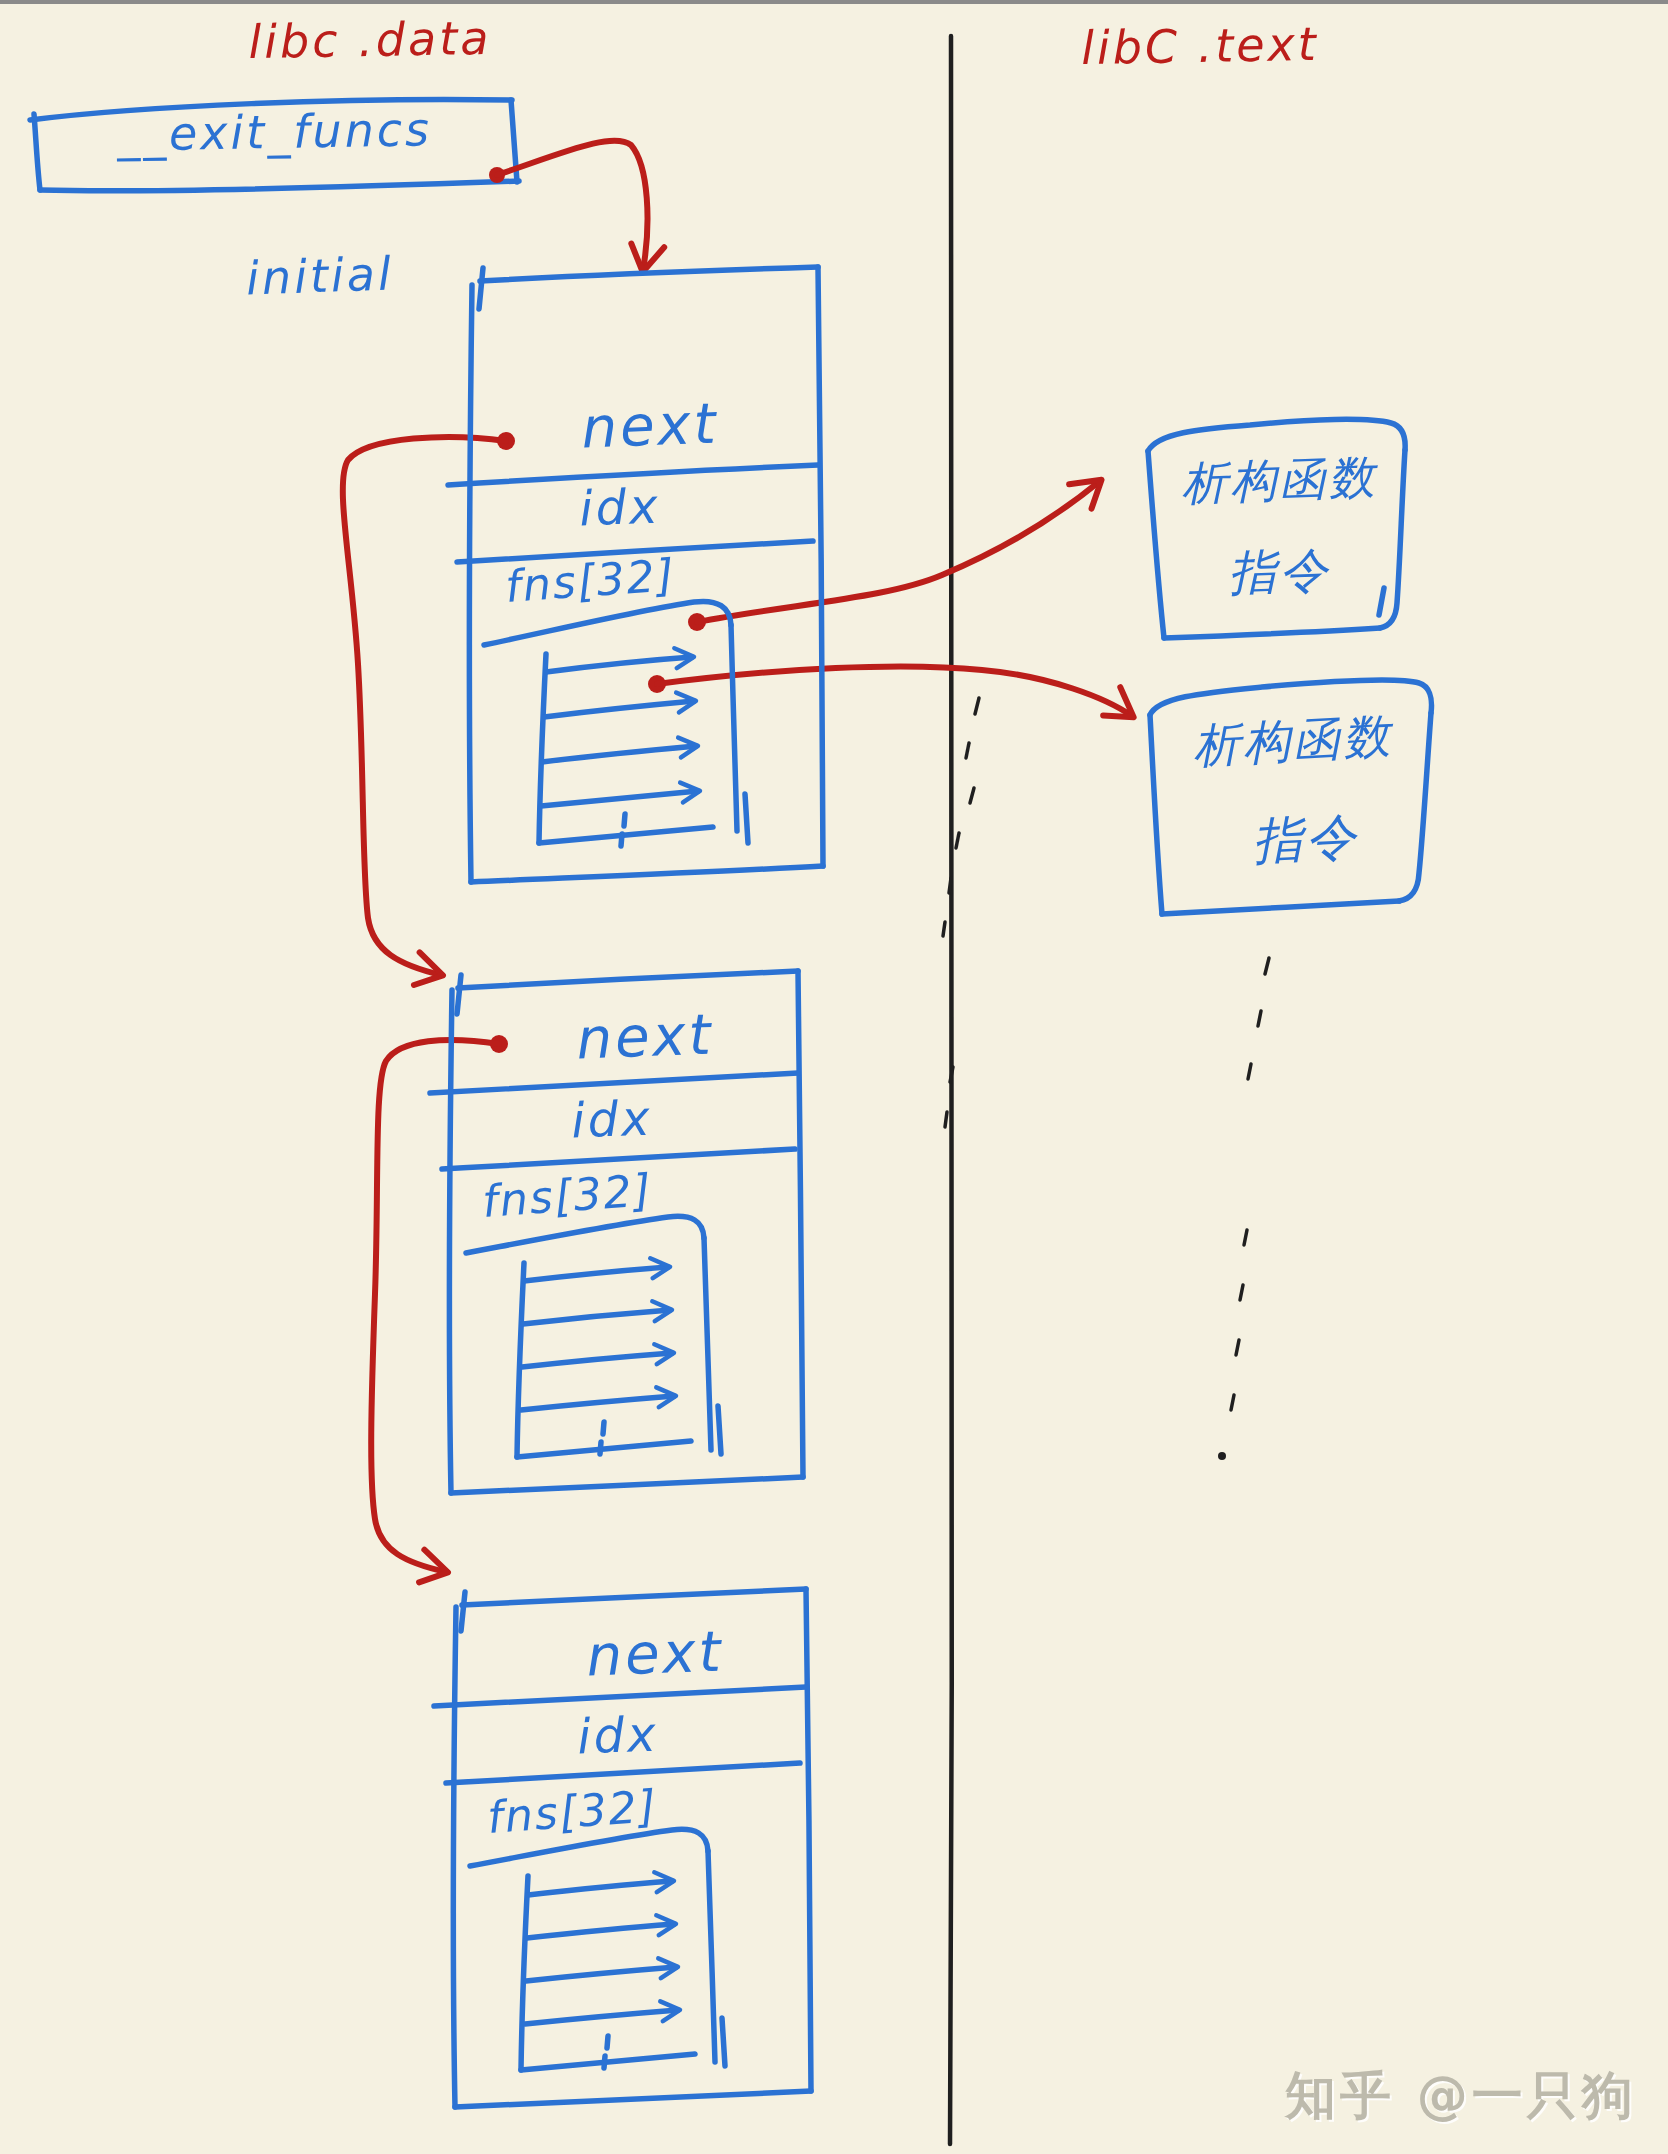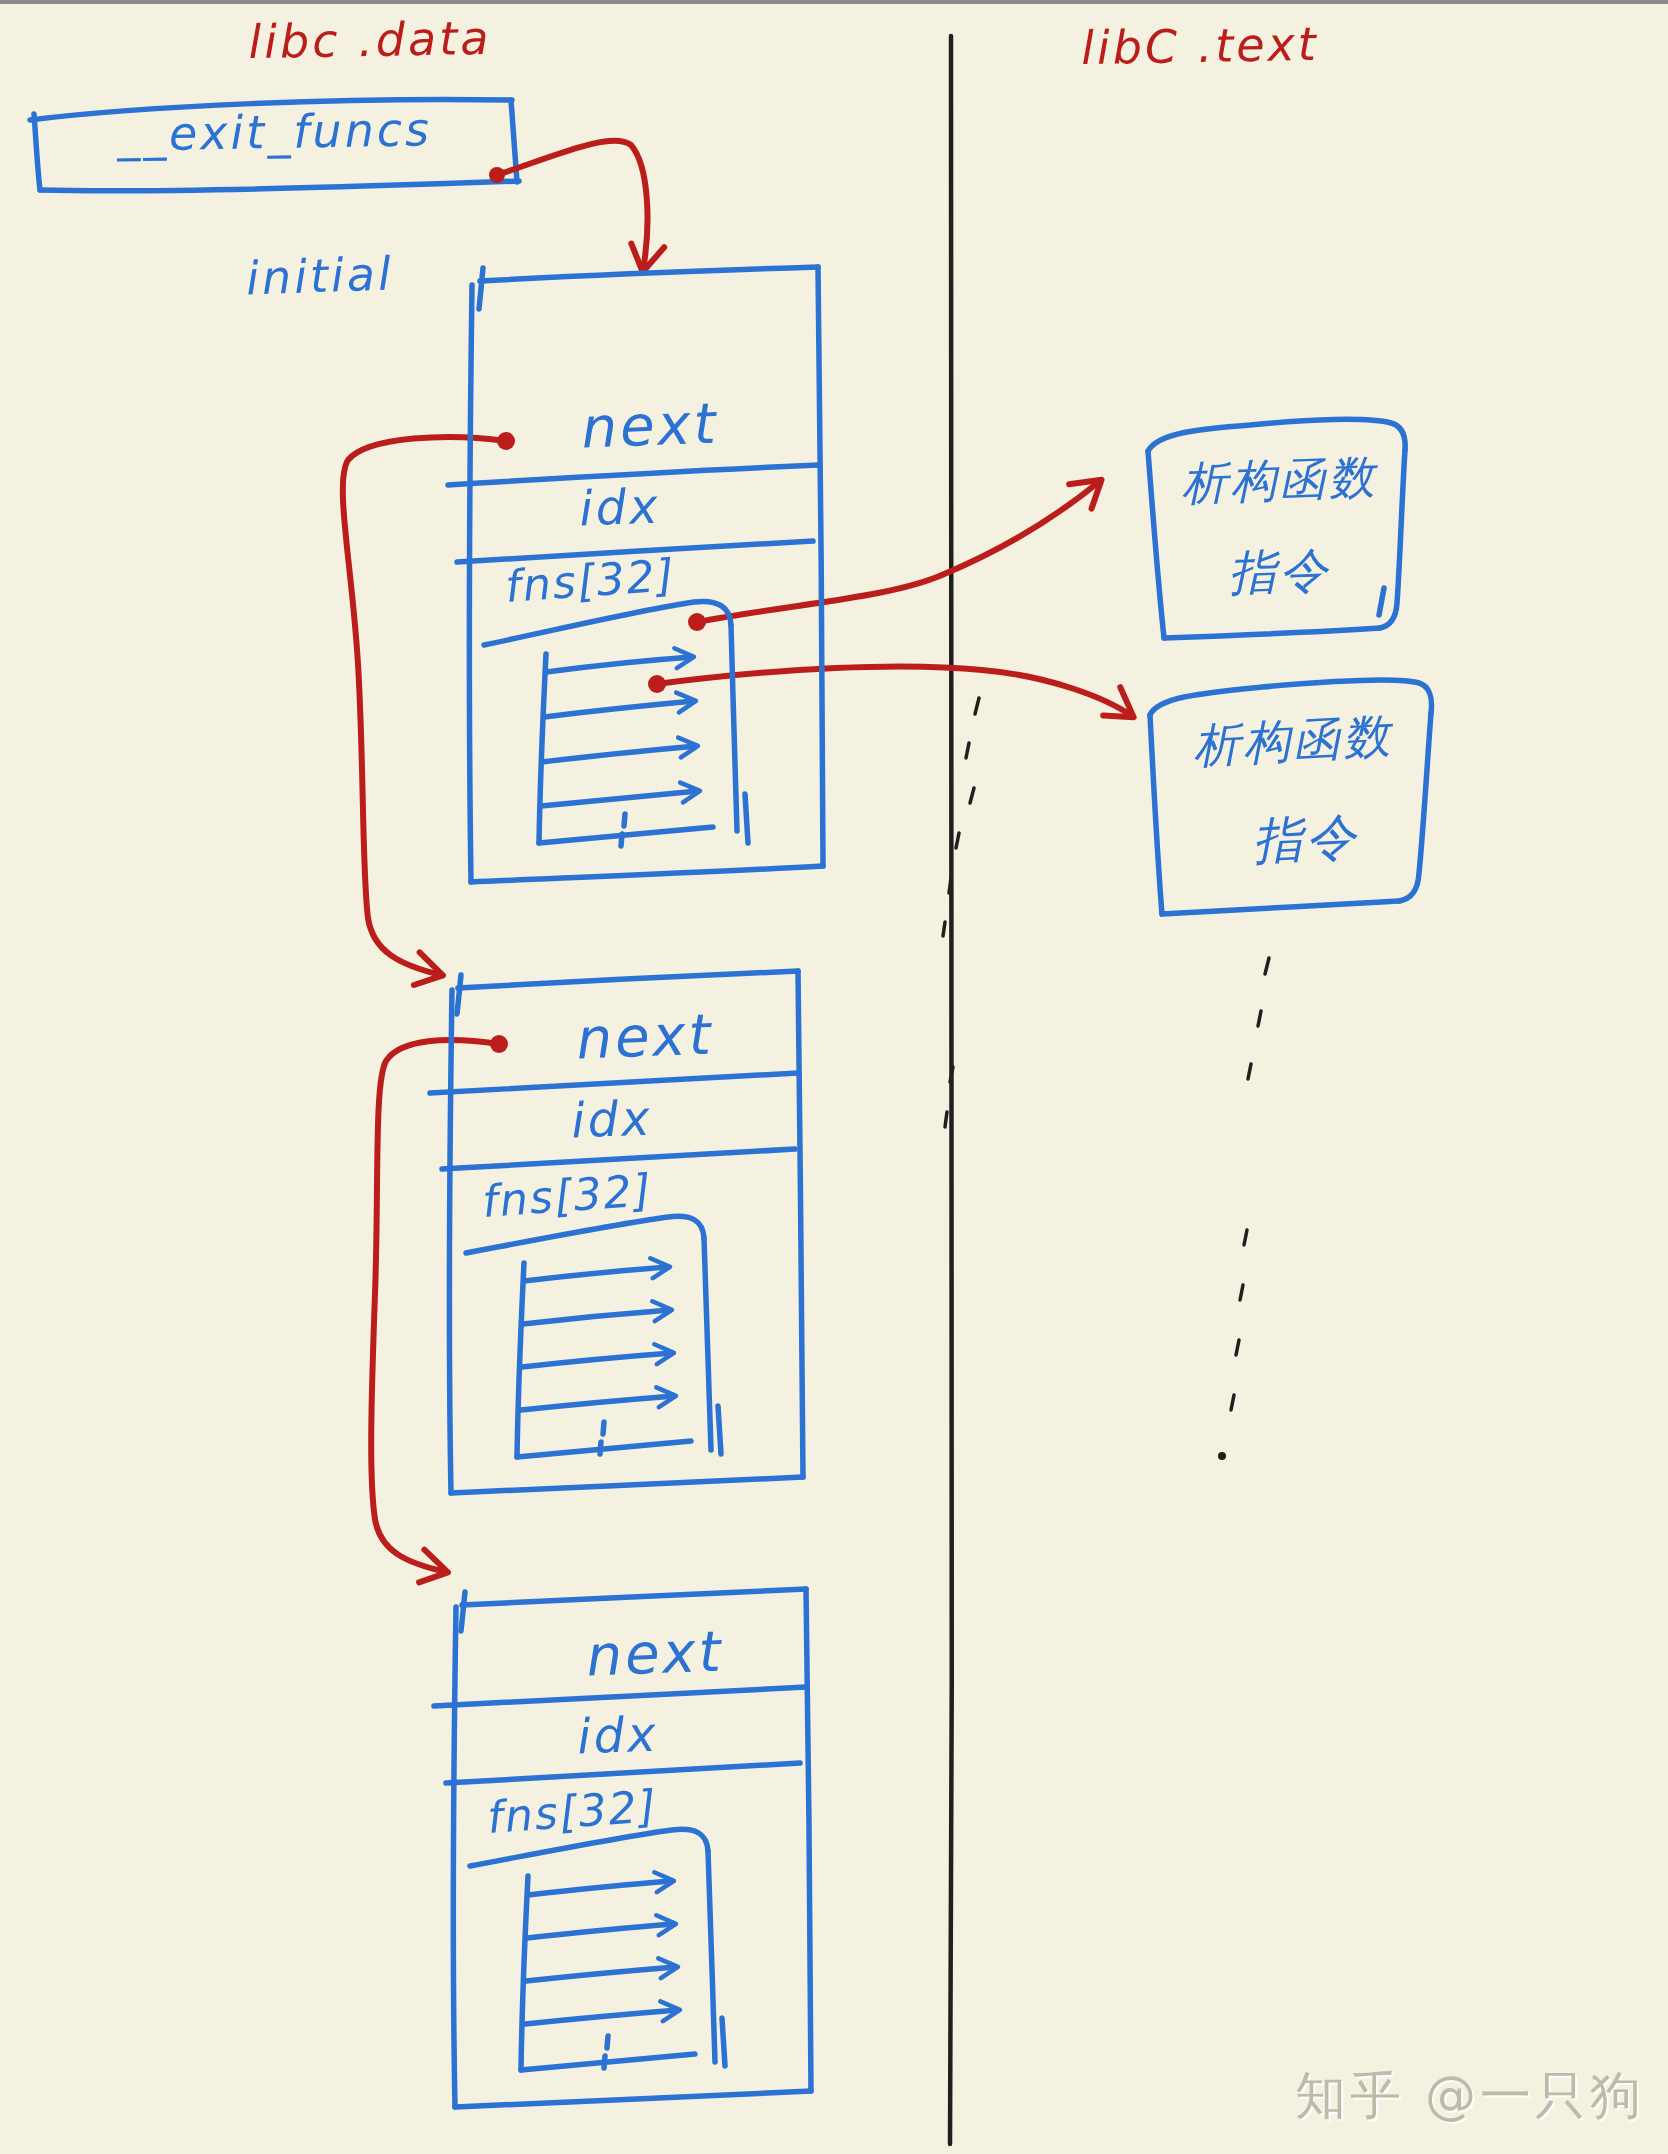--- a/index.html
+++ b/index.html
@@ -20,21 +20,21 @@
   .srm{stroke:var(--red,#bb1e1a);stroke-width:6;fill:none;stroke-linecap:round;stroke-linejoin:round;}
   .dotr{fill:var(--red,#bb1e1a);}
   .doti{fill:var(--ink,#1f1f1f);}
   .lbl{
     position:absolute;text-align:center;font-style:italic;
     color:var(--blue,#2b72d3);line-height:1.08;letter-spacing:3px;
     white-space:nowrap;
   }
   .red{color:var(--red,#bb1e1a);}
   .wm{
-    position:absolute;text-align:center;font-style:normal;font-weight:normal;
+    position:absolute;text-align:left;font-style:normal;font-weight:bold;
     color:var(--watermark,#bdbaac);letter-spacing:4px;
     text-shadow:2px 2px 0 rgba(255,255,255,0.85);
     white-space:nowrap;
   }
 </style>
 </head>
 <body>
 
 <div id="canvas">
 

